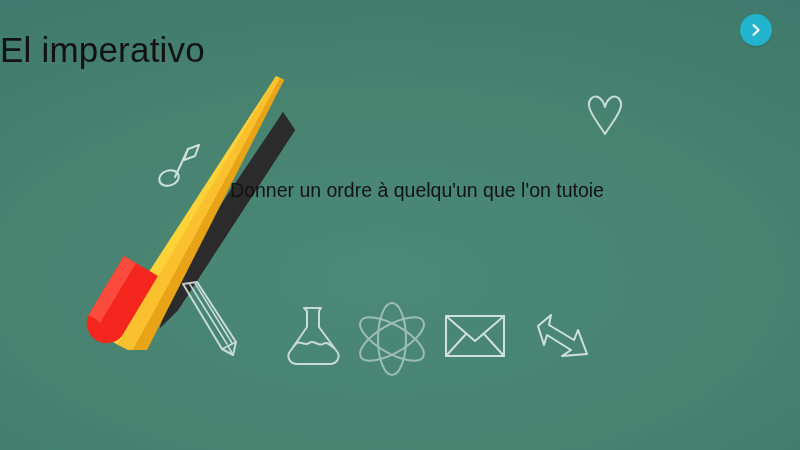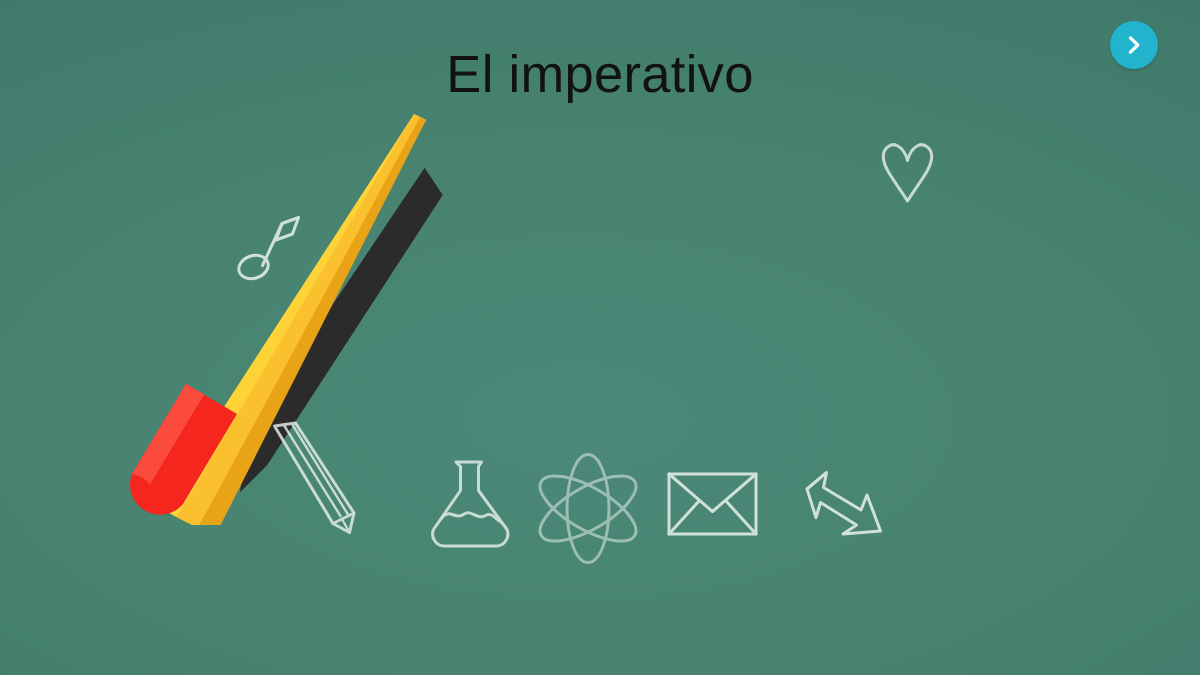--- a/index.html
+++ b/index.html
@@ -53,21 +53,21 @@
     pointer-events: none;
   }
   #pencil-illustration svg { display: block; }
 
   
   #slide-title {
     position: absolute;
     left: 0;
     right: 0;
     top: 28px;
-    text-align: center;
+    text-align: left;
     font-size: 35px;
     line-height: 44px;
     font-weight: 400;
     color: #121212;
     letter-spacing: .2px;
   }
   #slide-body {
     position: absolute;
     left: 212px;
     top: 174px;
@@ -169,20 +169,21 @@
   </div>
 
   <div class="chalk" id="doodle-arrow">
     <svg width="56" height="56" viewBox="0 0 56 56">
       <path class="chalk-stroke" stroke-width="2" d="M3 14 L 16 3 L 14 13 L 39 28 L 43 18 L 52 42 L 27 44 L 36 38 L 12 23 L 9 33 Z"></path>
     </svg>
   </div>
 
   <div id="slide-title">El imperativo</div>
 
+  <div id="slide-body">Donner un ordre à quelqu'un que l'on tutoie</div>
 
   <button id="next-button" aria-label="next">
     <span>
       <svg width="14" height="14" viewBox="0 0 14 14">
         <path d="M4.6 2.2 L 9.6 7 L 4.6 11.8" fill="none" stroke="#ffffff" stroke-width="2.1" stroke-linecap="round" stroke-linejoin="round"></path>
       </svg>
     </span>
   </button>
 
 </div>

